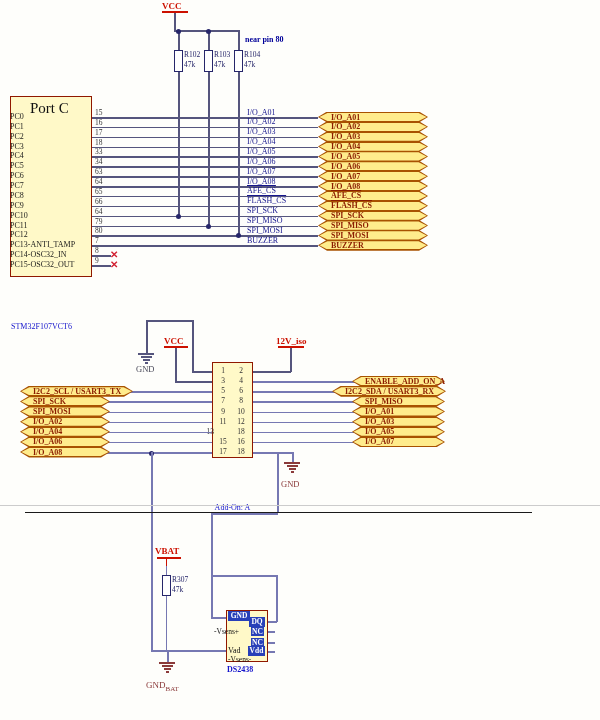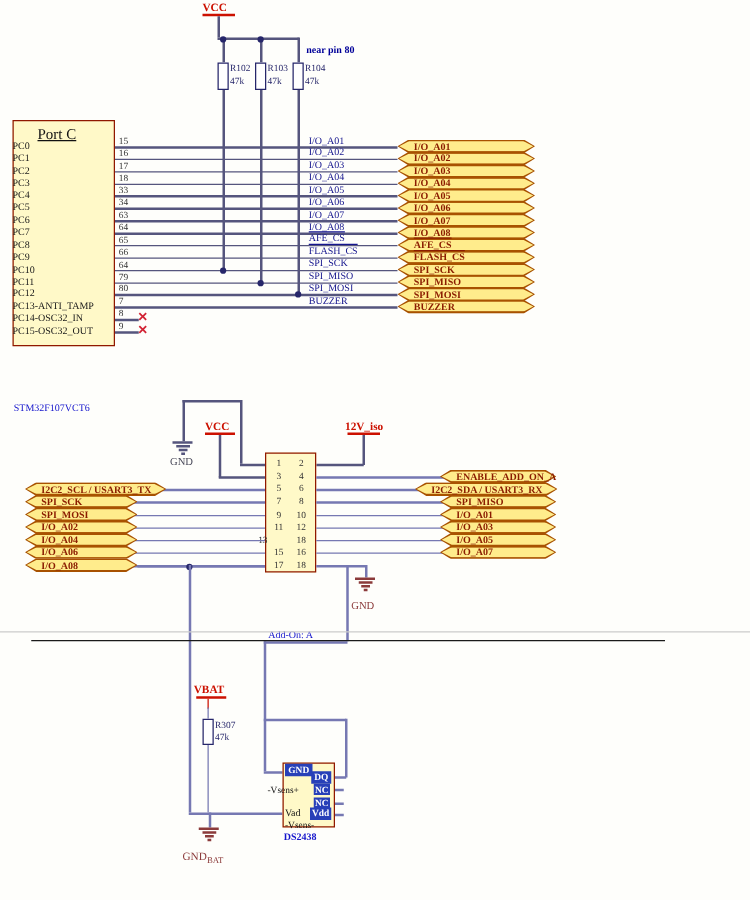--- a/index.html
+++ b/index.html
@@ -27,21 +27,21 @@
   .flaginner{position:absolute;left:1.4px;top:1.4px;right:1.4px;bottom:1.4px;background:#ffec8c;
      clip-path:polygon(0 50%,8px 0,calc(100% - 8px) 0,100% 50%,calc(100% - 8px) 100%,8px 100%);}
   .flagtext{position:absolute;left:13px;top:1px;font-size:8px;font-weight:bold;color:#8b1c00;white-space:nowrap;}
   .ov{text-decoration:overline;}
   .xmark{position:absolute;font-size:10px;font-weight:bold;color:#d22233;line-height:10px;}
   .reslbl{position:absolute;font-size:7.5px;color:#26266a;white-space:nowrap;}
   .hl{position:absolute;background:#2840b8;color:#fff;font-size:7.5px;font-weight:bold;
       text-align:center;line-height:10px;white-space:nowrap;}
   .blk{position:absolute;font-size:7.5px;color:#111;white-space:nowrap;}
   .divline{position:absolute;height:1px;}
-  .title{position:absolute;font-size:12px;color:#111;white-space:nowrap;text-decoration:underline;}
+  .title{position:absolute;font-size:15px;color:#111;white-space:nowrap;}
   .sub{font-size:7px;vertical-align:sub;}
 </style>
 </head>
 <body>
 
 <div id="canvas">
     <div class="pwr" style="left: 162px; top: 1px;">VCC</div>
     <div class="pwrbar" style="left: 162px; top: 11px; width: 26px;"></div>
     <div class="wire" style="left: 174px; top: 13px; width: 1.5px; height: 17px;"></div>
     <div class="wire" style="left: 174px; top: 30px; width: 65px; height: 1.5px;"></div>

